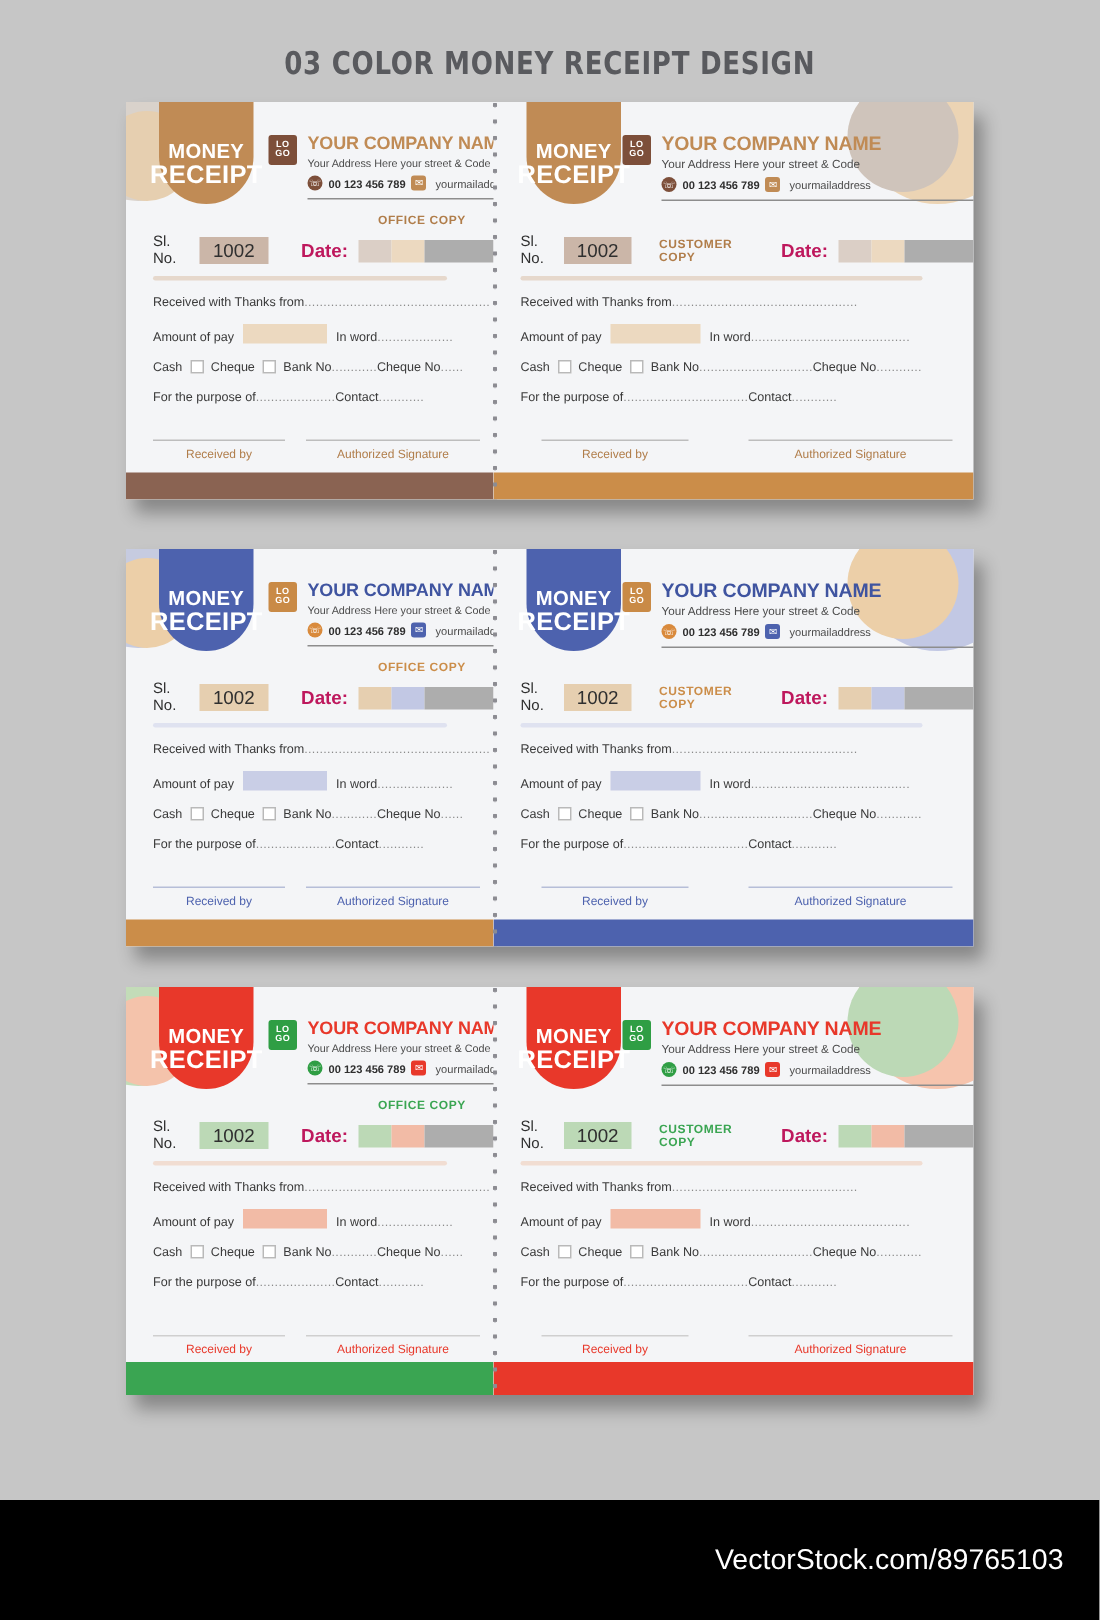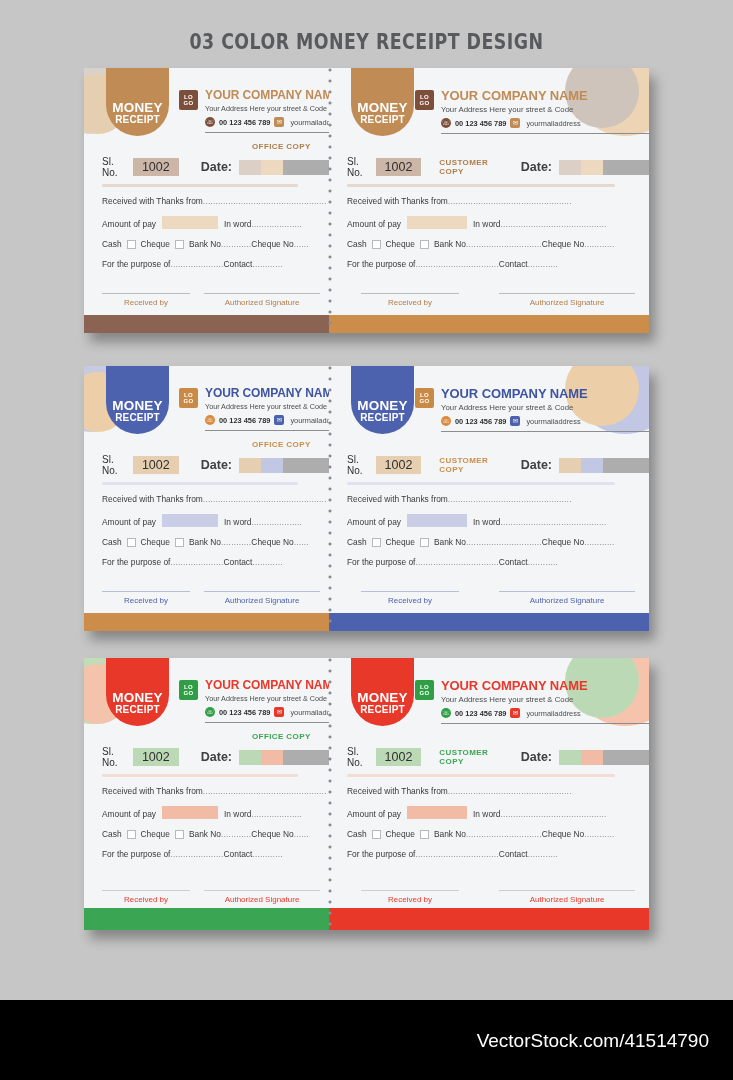--- a/index.html
+++ b/index.html
@@ -56,21 +56,21 @@
   
   .tab {
     position: absolute; z-index: 3; top: -14px; left: 22px;
     width: 63px; height: 82px;
     border-radius: 0 0 32px 32px;
     color: #fff; display: flex; flex-direction: column;
     align-items: center; justify-content: flex-end; padding-bottom: 11px;
     line-height: 1.02;
   }
   .tab .t1 { font-size: 13.5px; font-weight: 700; letter-spacing: 0.2px; }
-  .tab .t2 { font-size: 10px; font-weight: 700; letter-spacing: 0.2px; }
+  .tab .t2 { font-size: 17px; font-weight: 700; letter-spacing: 0.2px; }
 
   
   .co { position: absolute; z-index: 4; top: 20px; }
   .half.left  .co { left: 95px; }
   .half.right .co { left: 86px; }
   .co-row { display: flex; align-items: flex-start; gap: 7px; }
   .logo-box {
     width: 19px; height: 20px; border-radius: 2px;
     display: flex; flex-direction: column; align-items: center;
     justify-content: center; color: #fff; line-height: 1;
@@ -95,21 +95,21 @@
   .copy-label { position: absolute; z-index: 4; font-size: 8px; font-weight: 600; letter-spacing: 0.4px; }
   .half.left .copy-label  { top: 74px; left: 168px; }
   .half.right .copy-label { top: 92px; left: 86px; }
 
   
   .slrow { position: absolute; z-index: 4; display: flex; align-items: center; }
   .half.left .slrow  { top: 88px; left: 18px; }
   .half.right .slrow { top: 88px; left: 18px; }
   .sl-lbl { font-size: 10px; color: #2f2f2f; font-weight: 400; }
   .sl-val { font-size: 12.5px; color: #2f2f2f; padding: 2px 9px; margin-left: 5px; }
-  .date-lbl { font-size: 12.5px; color: #404040; font-weight: 700; margin-left: 22px; }
+  .date-lbl { font-size: 12.5px; color: #be185d; font-weight: 700; margin-left: 22px; }
   .date-boxes { display: flex; margin-left: 7px; }
   .date-boxes i { display: block; height: 15px; }
   .date-boxes i.b1 { width: 22px; }
   .date-boxes i.b2 { width: 22px; }
   .date-boxes i.b3 { width: 46px; background: #adadad; }
 
   .sep {
     position: absolute; z-index: 2; height: 3px; border-radius: 2px;
   }
   .half.left .sep  { top: 116px; left: 18px; width: 196px; }
@@ -686,16 +686,16 @@
 
         <div class="fbar" style="background: rgb(232, 56, 42);"></div>
       </div>
 
       <div class="perf"></div>
     </div>
   </div>
 </div>
 
   <div class="wm">
-    <div class="wm-url">VectorStock.com/41514790</div>
+    <div class="wm-url">VectorStock.com/89765103</div>
   </div>
 
 </div>
 
 </body></html>

